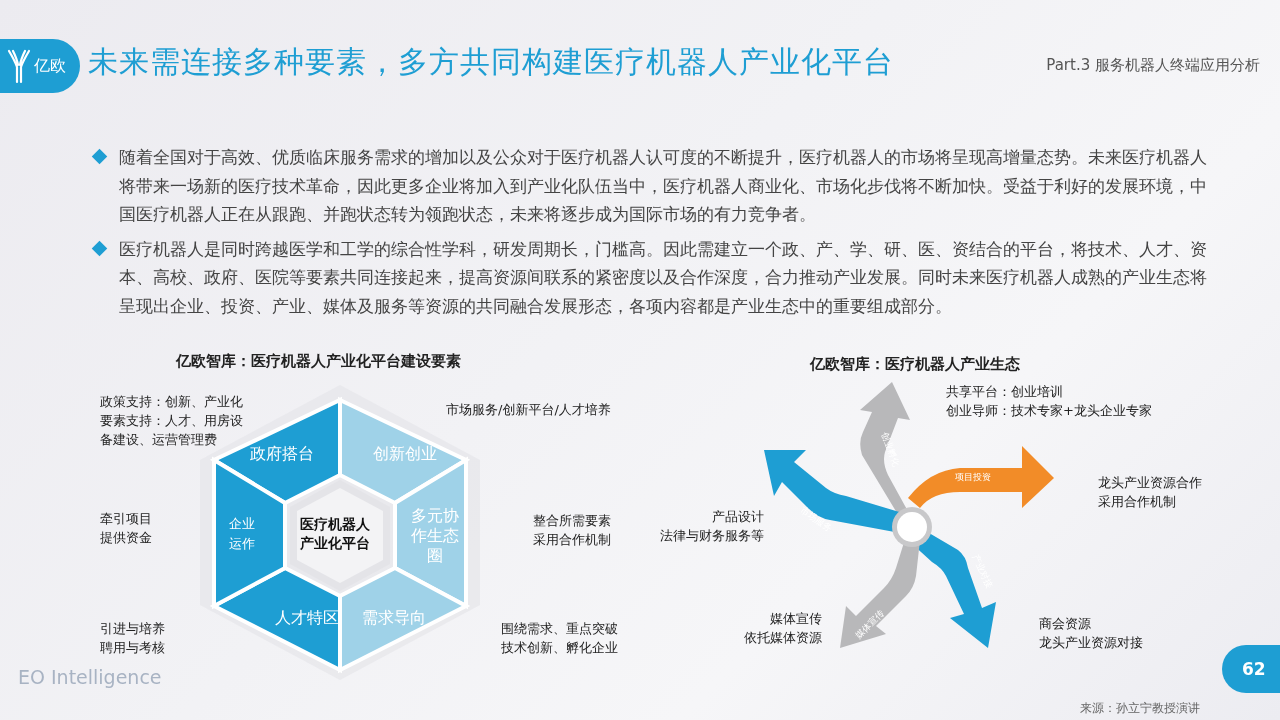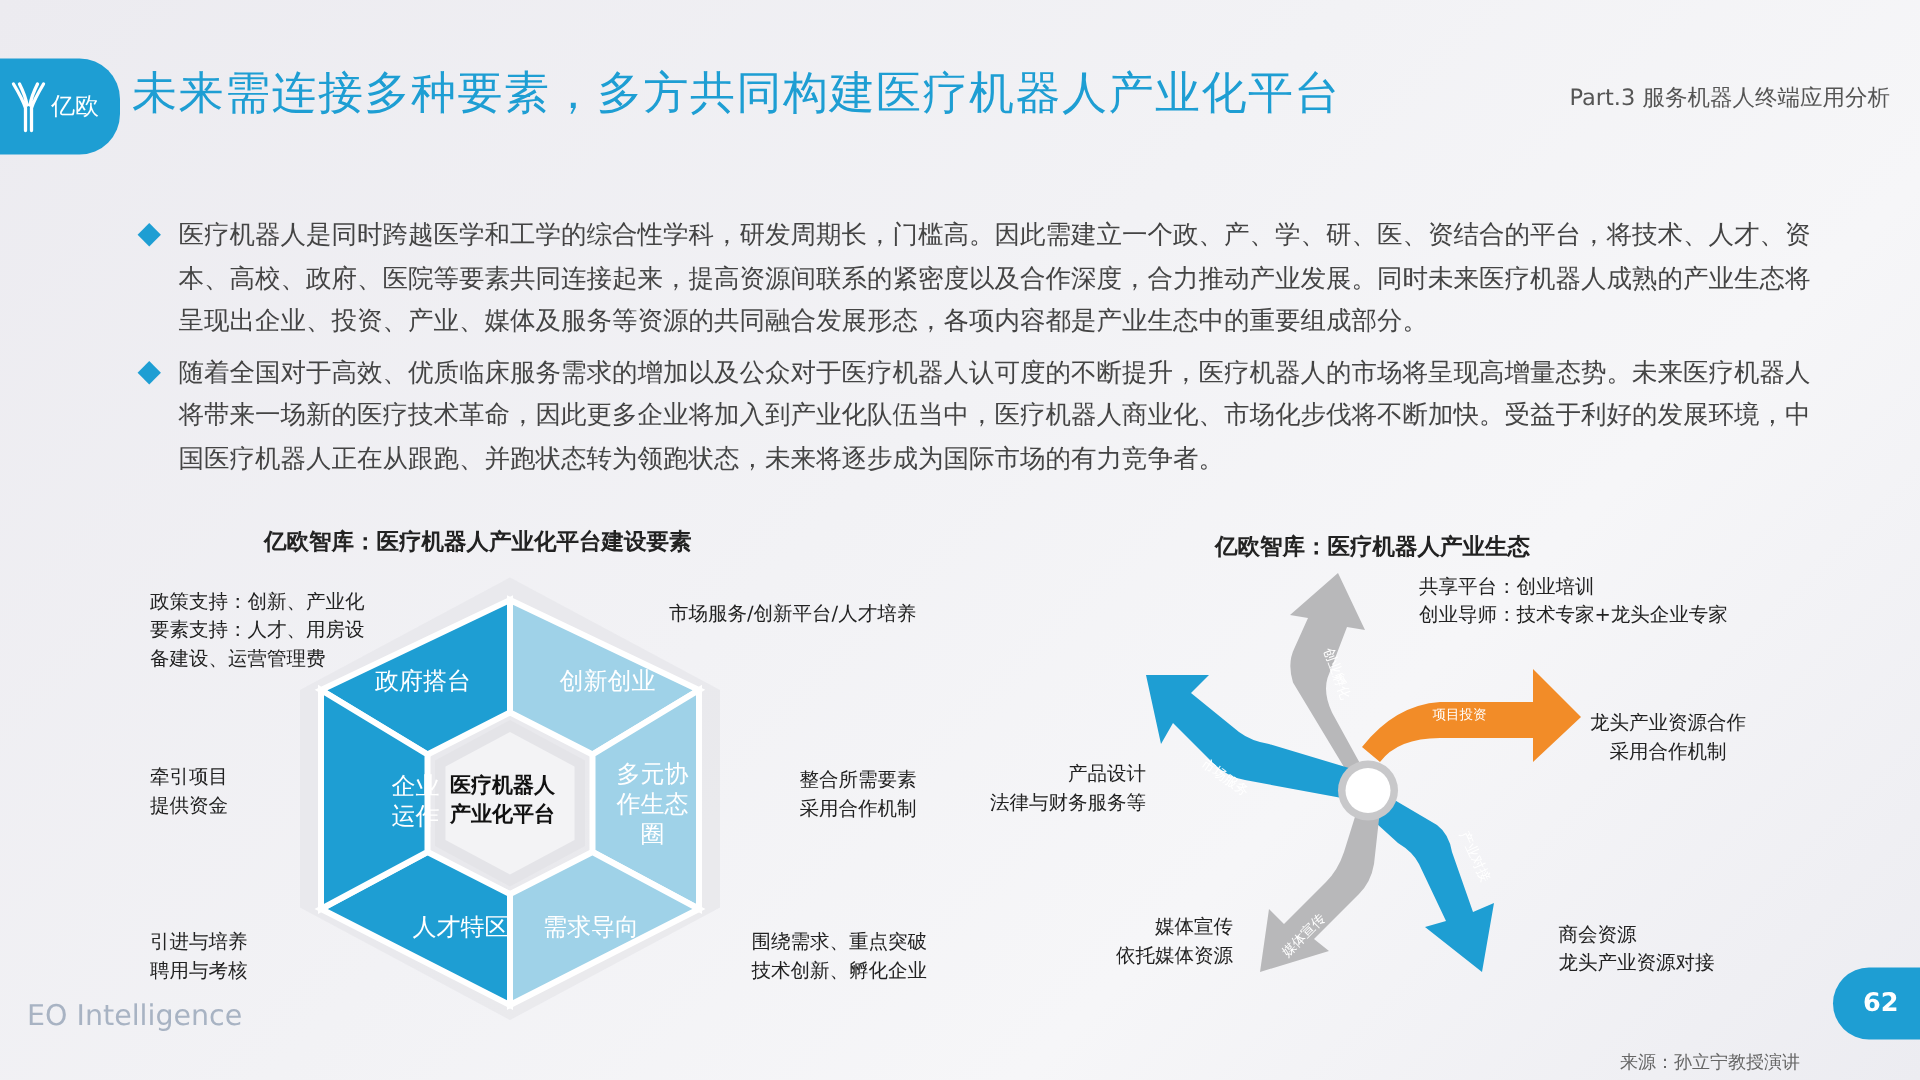--- a/index.html
+++ b/index.html
@@ -3,21 +3,21 @@
 <meta charset="utf-8">
 <style>
   * { margin:0; padding:0; box-sizing:border-box; }
   html, body { width:1280px; height:720px; overflow:hidden; }
   body {
     background: linear-gradient(135deg, #ecebf0 0%, #f2f2f5 45%, #f6f6f8 70%, #ececf1 100%);
     font-family: "DejaVu Sans", "Liberation Sans", sans-serif;
     position: relative; color:#333;
   }
   .logo-pill {
-    position:absolute; left:0; top:39px; width:80px; height:64px;
+    position:absolute; left:0; top:39px; width:80px; height:54px;
     background:#1e9ed3; border-radius:0 27px 27px 0;
     display:flex; align-items:center; padding-left:6px; gap:2px;
   }
   .logo-pill .mark { width:26px; height:38px; }
   .logo-pill .brand { color:#fff; font-size:16px; }
   .page-title {
     position:absolute; left:88px; top:42px; font-size:30px; color:#1e9ed3;
     letter-spacing:1px; white-space:nowrap;
   }
   .section-tag {
@@ -56,25 +56,25 @@
   <span class="brand">亿欧</span>
 </div>
 <div class="page-title">未来需连接多种要素，多方共同构建医疗机器人产业化平台</div>
 <div class="section-tag">
   <div>Part.3 服务机器人终端应用分析</div>
 </div>
 
 <div class="bullets">
   <div class="bullet">
     <span class="dia"></span>
-    <p>医疗机器人是同时跨越医学和工学的综合性学科，研发周期长，门槛高。因此需建立一个政、产、学、研、医、资结合的平台，将技术、人才、资本、高校、政府、医院等要素共同连接起来，提高资源间联系的紧密度以及合作深度，合力推动产业发展。同时未来医疗机器人成熟的产业生态将呈现出企业、投资、产业、媒体及服务等资源的共同融合发展形态，各项内容都是产业生态中的重要组成部分。</p>
+    <p>随着全国对于高效、优质临床服务需求的增加以及公众对于医疗机器人认可度的不断提升，医疗机器人的市场将呈现高增量态势。未来医疗机器人将带来一场新的医疗技术革命，因此更多企业将加入到产业化队伍当中，医疗机器人商业化、市场化步伐将不断加快。受益于利好的发展环境，中国医疗机器人正在从跟跑、并跑状态转为领跑状态，未来将逐步成为国际市场的有力竞争者。</p>
   </div>
   <div class="bullet">
     <span class="dia"></span>
-    <p>随着全国对于高效、优质临床服务需求的增加以及公众对于医疗机器人认可度的不断提升，医疗机器人的市场将呈现高增量态势。未来医疗机器人将带来一场新的医疗技术革命，因此更多企业将加入到产业化队伍当中，医疗机器人商业化、市场化步伐将不断加快。受益于利好的发展环境，中国医疗机器人正在从跟跑、并跑状态转为领跑状态，未来将逐步成为国际市场的有力竞争者。</p>
+    <p>医疗机器人是同时跨越医学和工学的综合性学科，研发周期长，门槛高。因此需建立一个政、产、学、研、医、资结合的平台，将技术、人才、资本、高校、政府、医院等要素共同连接起来，提高资源间联系的紧密度以及合作深度，合力推动产业发展。同时未来医疗机器人成熟的产业生态将呈现出企业、投资、产业、媒体及服务等资源的共同融合发展形态，各项内容都是产业生态中的重要组成部分。</p>
   </div>
 </div>
 
 <div class="diagram-title" style="left:176px; top:352px;">亿欧智库：医疗机器人产业化平台建设要素</div>
 
 <svg class="hex-svg" width="320" height="300" viewBox="0 0 320 300">
 
   <polygon points="160,5 300,80 300,225 160,300 20,225 20,80" fill="#e6e6ea" opacity="0.7"></polygon>
 
   <g stroke="#fff" stroke-width="4">
@@ -84,21 +84,21 @@
     <polygon points="286,226 160,290 160,216 215,188" fill="#9fd2e8"></polygon>
     <polygon points="160,290 34,226 105,188 160,216" fill="#1e9ed3"></polygon>
     <polygon points="34,226 34,80 105,123 105,188" fill="#1e9ed3"></polygon>
   </g>
   <polygon points="160,100 210,127 210,184 160,211 110,184 110,127" fill="#e4e4e8"></polygon>
   <polygon points="160,108 203,131 203,180 160,203 117,180 117,131" fill="#f3f3f5"></polygon>
 </svg>
 
 <div class="note" style="left:250px; top:444px; font-size:16px; color:#fff;">政府搭台</div>
 <div class="note" style="left:373px; top:444px; font-size:16px; color:#fff;">创新创业</div>
-<div class="note" style="left:229px; top:514px; font-size:16px; color:#fff; line-height:20px;margin-left:32px;">
+<div class="note" style="left:229px; top:514px; font-size:13px; color:#fff; line-height:20px;">
   <div>企业</div>
   <div>运作</div>
 </div>
 <div class="note" style="left:411px; top:506px; font-size:16px; color:#fff; line-height:20px; text-align:center;">
   <div>多元协</div>
   <div>作生态</div>
   <div>圈</div>
 </div>
 <div class="note" style="left:255px; top:608px; font-size:16px; color:#fff;margin-left:20px;">人才特区</div>
 <div class="note" style="left:362px; top:608px; font-size:16px; color:#fff;">需求导向</div>
@@ -151,21 +151,21 @@
 <div class="note" style="left:872px; top:440px; font-size:9px; color:#fff; transform:rotate(70deg);">创业孵化</div>
 <div class="note" style="left:955px; top:468px; font-size:9px; color:#fff;">项目投资</div>
 <div class="note" style="left:798px; top:510px; font-size:9px; color:#fff; transform:rotate(35deg);">市场服务</div>
 <div class="note" style="left:964px; top:562px; font-size:9px; color:#fff; transform:rotate(65deg);">产业对接</div>
 <div class="note" style="left:852px; top:615px; font-size:9px; color:#fff; transform:rotate(-45deg);">媒体宣传</div>
 
 <div class="note" style="left:946px; top:382px;">
   <div>共享平台：创业培训</div>
   <div>创业导师：技术专家+龙头企业专家</div>
 </div>
-<div class="note" style="left:1060px; top:473px;text-align:center;">
+<div class="note" style="left:1098px; top:473px;">
   <div>龙头产业资源合作</div>
   <div>采用合作机制</div>
 </div>
 <div class="note right" style="left:660px; top:507px;">
   <div>产品设计</div>
   <div>法律与财务服务等</div>
 </div>
 <div class="note right" style="left:744px; top:609px;">
   <div>媒体宣传</div>
   <div>依托媒体资源</div>

